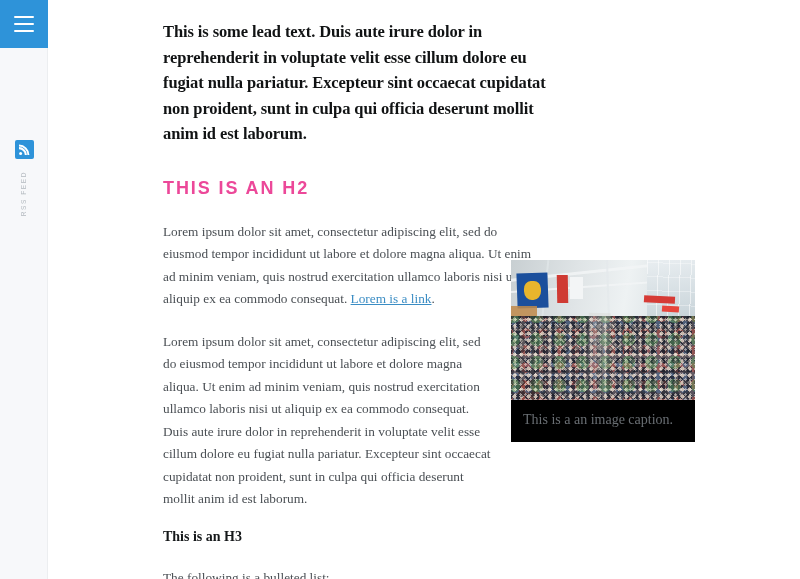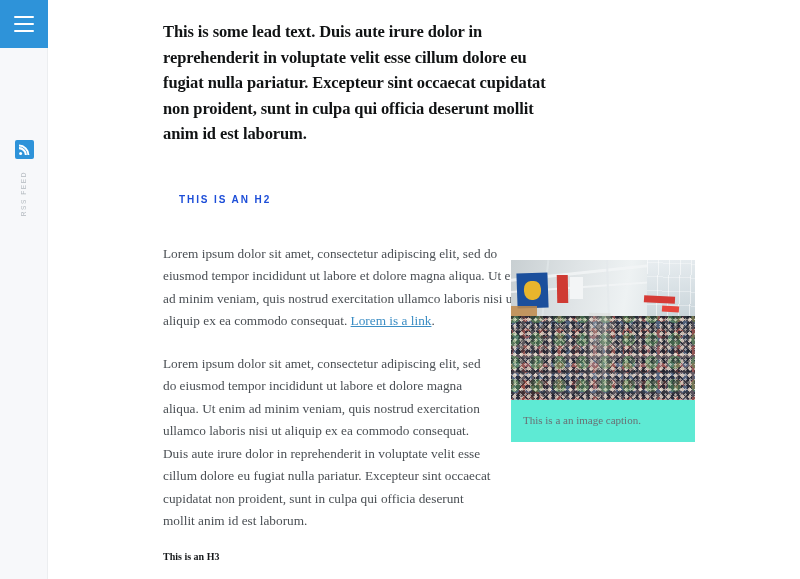--- a/index.html
+++ b/index.html
@@ -47,38 +47,38 @@
   .content {
     position:absolute; left:163px; top:0; width:560px; height:579px;
   }
   .lead {
     margin:0; padding-top:19px;
     font-family:"Liberation Serif", serif;
     font-weight:bold; font-size:16.5px; line-height:25.5px;
     color:#111314; width:385px; letter-spacing:-0.1px;
   }
   h2.h2 {
-    margin:16px; padding-top:31px;
+    margin:0; padding-top:31px;
     font-family:"Liberation Sans", sans-serif;
-    font-weight:bold; font-size:10px; letter-spacing:1.9px;
-    color:#1d4ed8; text-transform:uppercase;
+    font-weight:bold; font-size:18px; letter-spacing:1.9px;
+    color:#ec4899; text-transform:uppercase;
   }
   p.body {
     margin:0; padding-top:22px;
     font-family:"Liberation Serif", serif;
     font-size:13.3px; line-height:22.5px; color:#4a4f54;
     width:375px;
   }
   p.body.wrap { width:330px; padding-top:20px; }
   a.link { color:#3b8dc4; text-decoration:underline; }
 
   h3.h3 {
     margin:0; padding-top:18px;
     font-family:"Liberation Serif", serif;
-    font-weight:bold; font-size:10px; color:#15181a;
+    font-weight:bold; font-size:14px; color:#15181a;
   }
   p.intro-list {
     margin:0; padding-top:22px;
     font-family:"Liberation Serif", serif;
     font-size:13.3px; line-height:22px; color:#4a4f54;
   }
 
   
   figure.figure {
     position:absolute; left:348px; top:260px; width:184px; margin:0;
@@ -168,22 +168,22 @@
     background-position: 2px 1px, 5px 6px, 14px 12px;
   }
   .photo .aisle {
     position:absolute; left:42%; top:38%; width:12%; height:62%;
     background:linear-gradient(180deg, rgba(210,210,205,.35), rgba(180,180,175,.05));
     transform:rotate(1deg);
   }
   figcaption.caption {
     padding:14px 12px 16px 12px;
     font-family:"Liberation Serif", serif;
-    font-size:11px; color:#6a6f74; line-height:12px;
-    background:#5eead4;
+    font-size:14px; color:#6a6f74; line-height:12px;
+    background:#000000;
   }
 </style>
 </head>
 <body>
 
 <div id="app">
 
   <aside class="sidebar">
     <button class="menu-btn">
       <span class="bar"></span>

